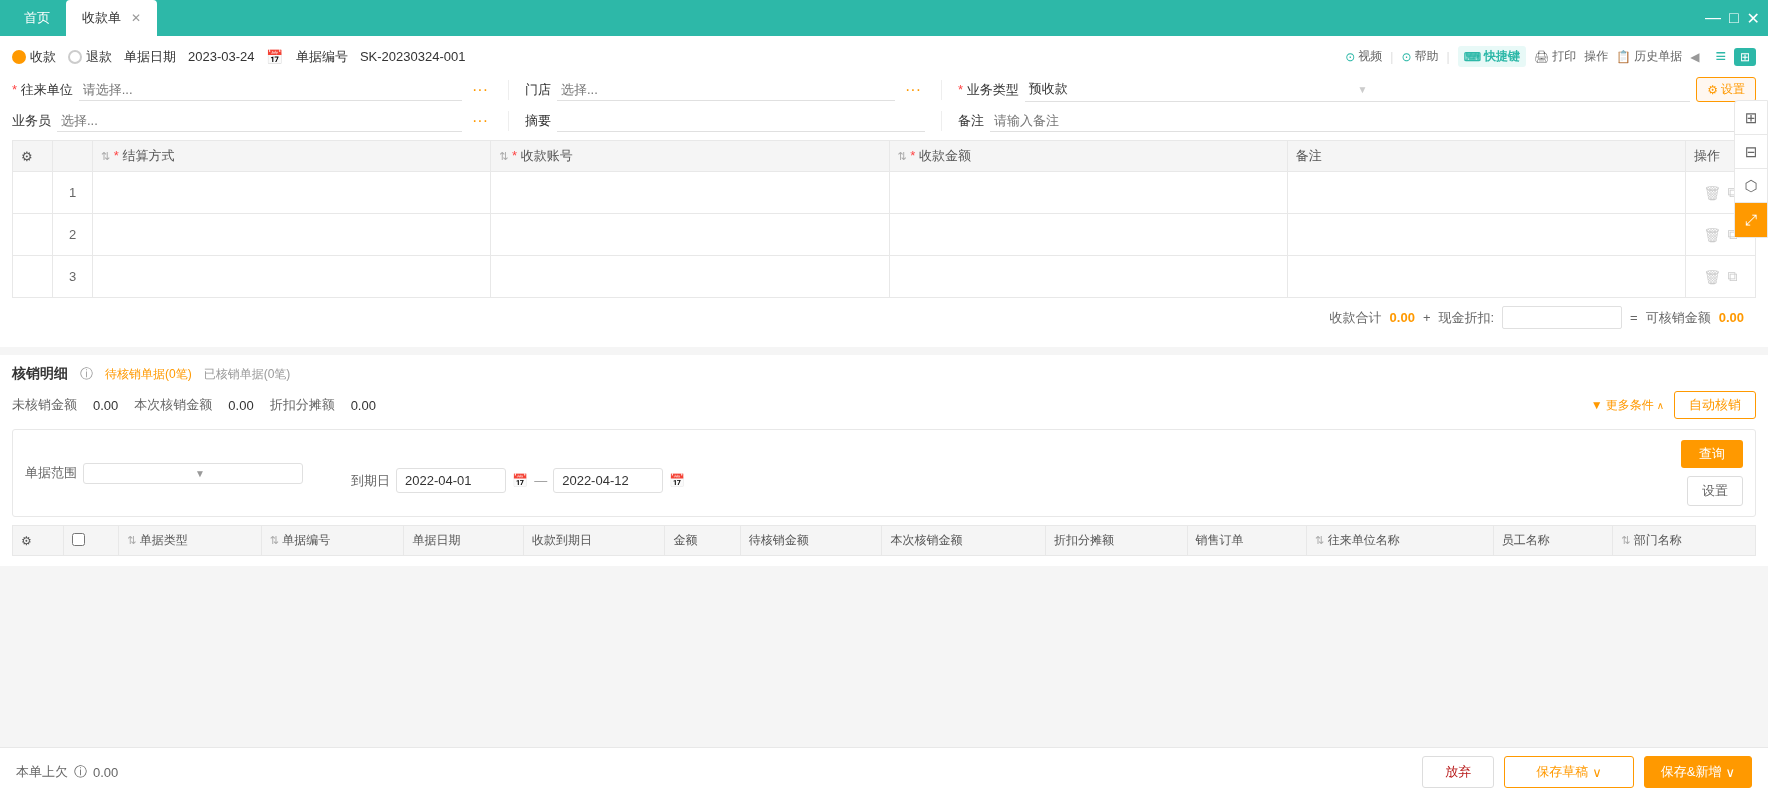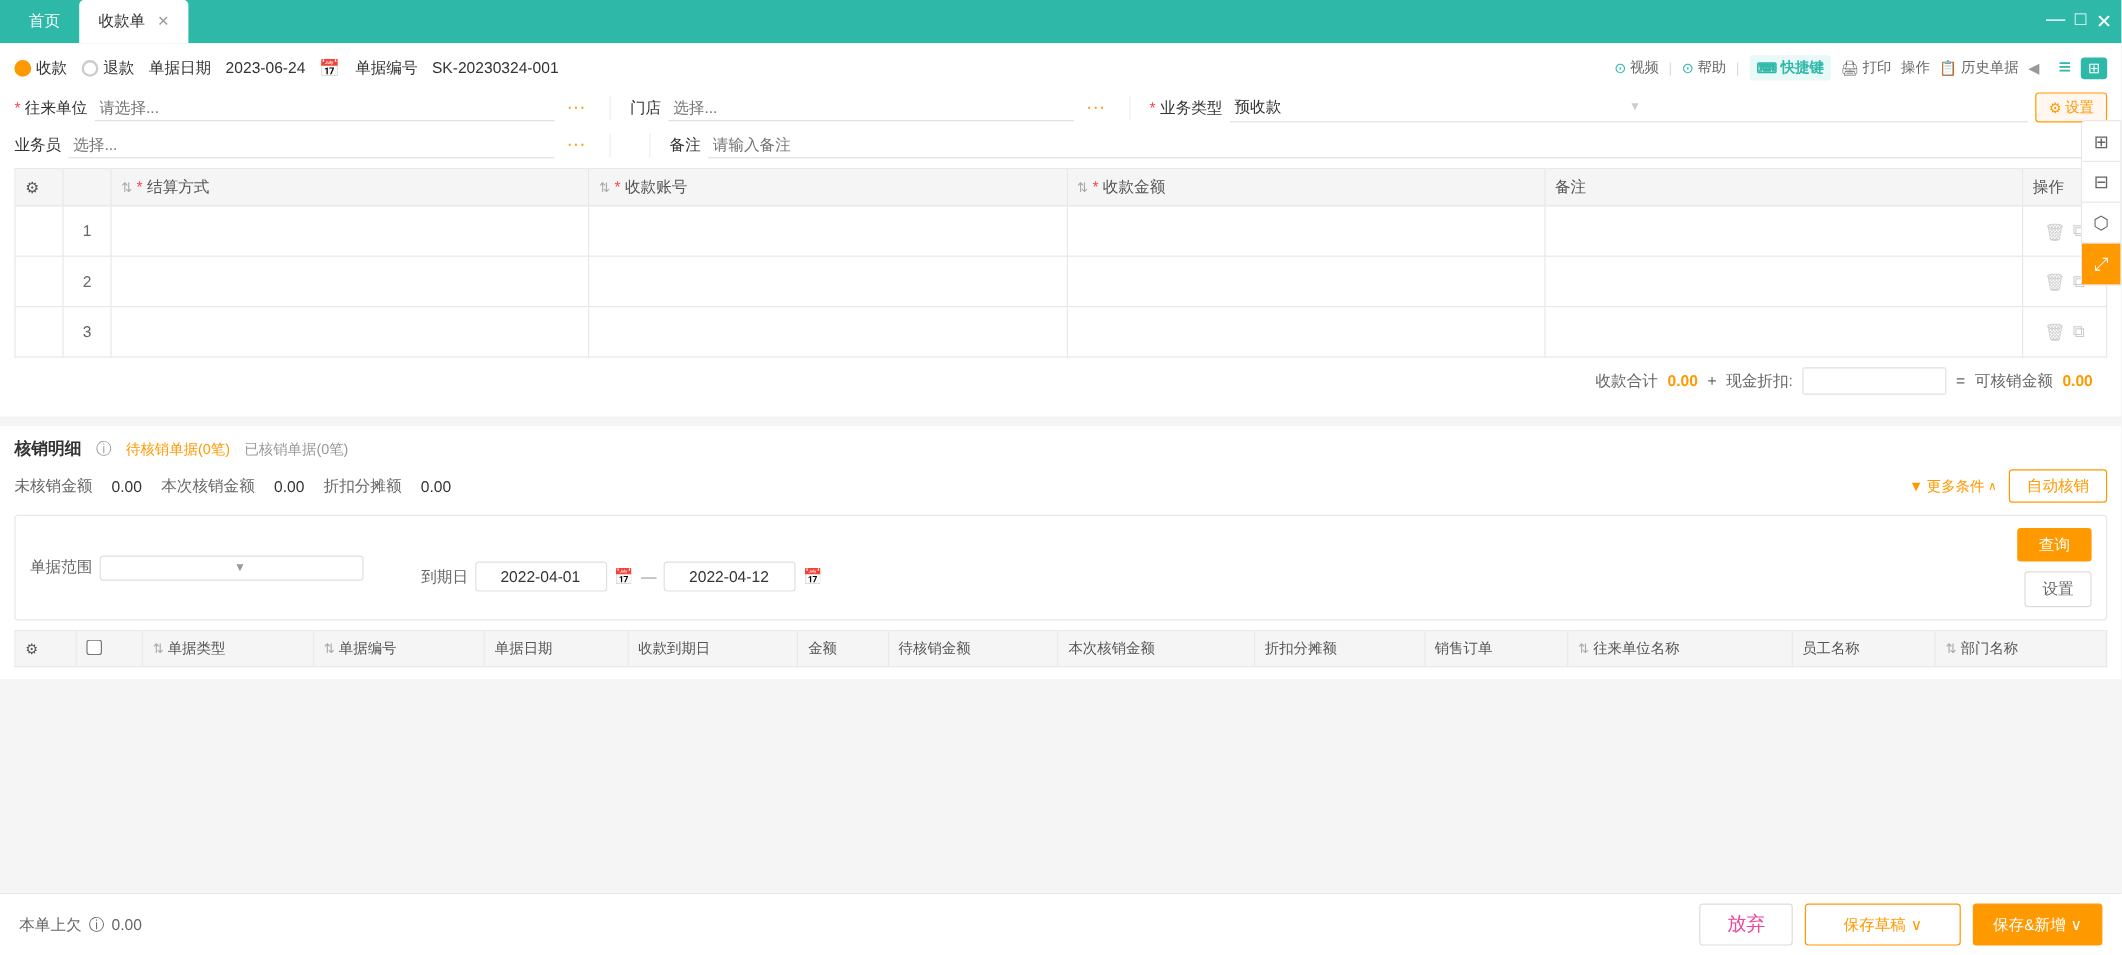--- a/index.html
+++ b/index.html
@@ -341,21 +341,21 @@
       background: #fafafa;
       margin-bottom: 8px;
     }
     .date-field {
       display: flex;
       align-items: center;
       gap: 6px;
     }
     .date-input {
       border: 1px solid #e0e0e0;
-      padding: 4px 20px;
+      padding: 4px 8px;
       border-radius: 3px;
       font-size: 13px;
       color: #333;
       background: #fff;
       width: 110px;
       outline: none;
     }
     .date-select {
       display: flex;
       align-items: center;
@@ -444,25 +444,25 @@
       color: #666;
     }
     .footer-btns {
       margin-left: auto;
       display: flex;
       gap: 10px;
     }
     .btn-discard {
       background: #fff;
       border: 1px solid #ddd;
-      color: #ec4899;
+      color: #b91c1c;
       padding: 6px 22px;
       border-radius: 3px;
       cursor: pointer;
-      font-size: 16px;
+      font-size: 13px;
     }
     .btn-save-draft {
       background: #fff;
       border: 1px solid #f90;
       color: #f90;
       padding: 6px 31px;
       border-radius: 3px;
       cursor: pointer;
       font-size: 13px;
       display: flex;
@@ -549,21 +549,21 @@
           <div class="radio-dot checked"></div>
           <span>收款</span>
         </div>
         <div class="radio-item">
           <div class="radio-dot"></div>
           <span>退款</span>
         </div>
       </div>
 
       <span class="field-label">单据日期</span>
-      <span class="field-value" style="font-weight:500;">2023-06-24</span>
+      <span class="field-value" style="font-weight:500;">2023-03-24</span>
       <span class="icon-calendar">📅</span>
 
       <span class="field-label">单据编号</span>
       <span class="field-value" style="font-weight:400;">SK-20230324-001</span>
 
       <div class="toolbar-right">
         <span class="toolbar-btn">
           <span style="color:#2db8a8;">⊙</span>
           <span>视频</span>
         </span>
@@ -627,20 +627,24 @@
       </div>
     </div>
 
     <div class="form-row">
       <div class="form-field" style="max-width: 480px;">
         <span class="form-field-label">业务员</span>
         <input class="field-input" type="text" placeholder="选择..." style="">
         <span class="dots-btn">···</span>
       </div>
       <div class="field-separator"></div>
+      <div class="form-field" style="max-width: 400px;">
+        <span class="form-field-label">摘要</span>
+        <input class="field-input" type="text" style="">
+      </div>
       <div class="field-separator"></div>
       <div class="form-field">
         <span class="form-field-label">备注</span>
         <input class="field-input" type="text" placeholder="请输入备注" style="">
       </div>
     </div>
 
     <table class="data-table">
       <thead>
         <tr>

